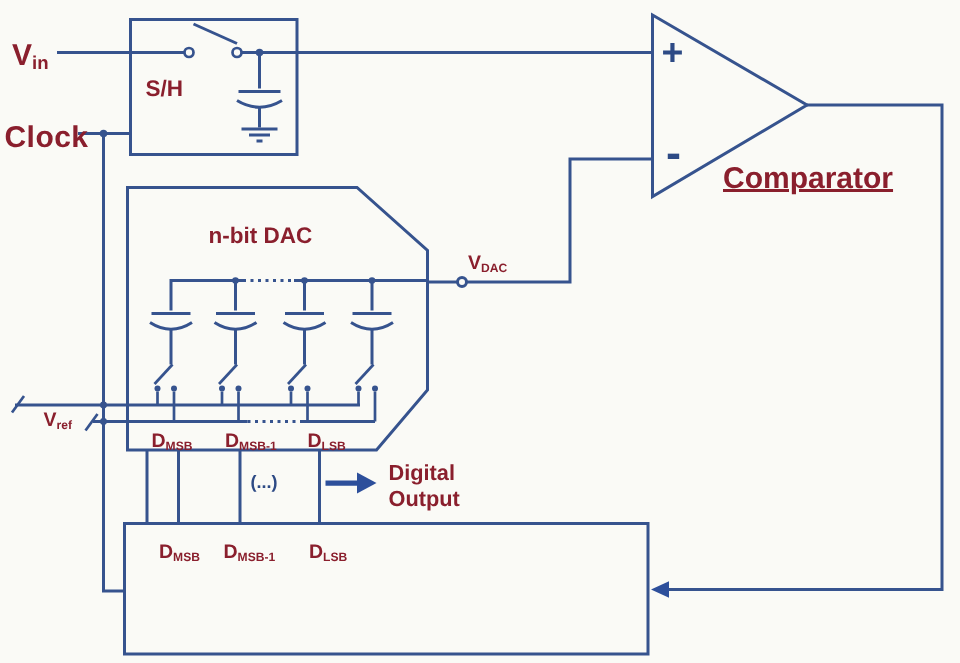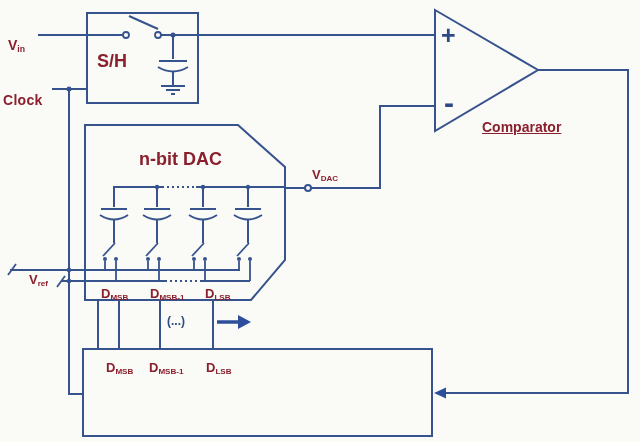--- a/index.html
+++ b/index.html
@@ -12,22 +12,22 @@
   .stage svg{position:absolute;left:0;top:0;}
   .lbl{
     position:absolute;
     color:#8a1f2d;
     font-weight:bold;
     white-space:nowrap;
     line-height:1;
   }
   .lbl sub{font-size:0.62em;font-weight:bold;line-height:0;vertical-align:-0.25em;letter-spacing:0;}
   .blue{color:#2d4a85;}
-  .f14{font-size:14px;margin-top:11px;}
-  .f15{font-size:18px;}
+  .f14{font-size:20px;}
+  .f15{font-size:15px;}
   .f13{font-size:13px;}
   .f12{font-size:12px;}
   .sign-plus{font-size:25px;}
   .sign-minus{font-size:30px;}
   .out2{line-height:17px;font-size:14.5px;}
 </style>
 </head>
 <body>
 
 <div class="stage">
@@ -172,20 +172,24 @@
   <div class="lbl f13" style="left:312px;top:168px;"><span>V</span><sub>DAC</sub></div>
 
   <div class="lbl f13" style="left:29px;top:273px;"><span>V</span><sub>ref</sub></div>
 
   <div class="lbl f13" style="left:101px;top:287px;"><span>D</span><sub>MSB</sub></div>
   <div class="lbl f13" style="left:150px;top:287px;"><span>D</span><sub>MSB-1</sub></div>
   <div class="lbl f13" style="left:205px;top:287px;"><span>D</span><sub>LSB</sub></div>
 
   <div class="lbl f12 blue" style="left:167px;top:315px;"><span>(...)</span></div>
 
+  <div class="lbl out2" style="left:259px;top:308px;">
+    <div>Digital</div>
+    <div>Output</div>
+  </div>
 
   <div class="lbl f13" style="left:106px;top:361px;"><span>D</span><sub>MSB</sub></div>
   <div class="lbl f13" style="left:149px;top:361px;"><span>D</span><sub>MSB-1</sub></div>
   <div class="lbl f13" style="left:206px;top:361px;"><span>D</span><sub>LSB</sub></div>
 
 
   <div class="lbl f14" style="left:482px;top:109px;text-decoration:underline;"><span>Comparator</span></div>
 
   <div class="lbl blue sign-plus" style="left:441px;top:23px;"><span>+</span></div>
   <div class="lbl blue sign-minus" style="left:444px;top:88px;"><span>-</span></div>

